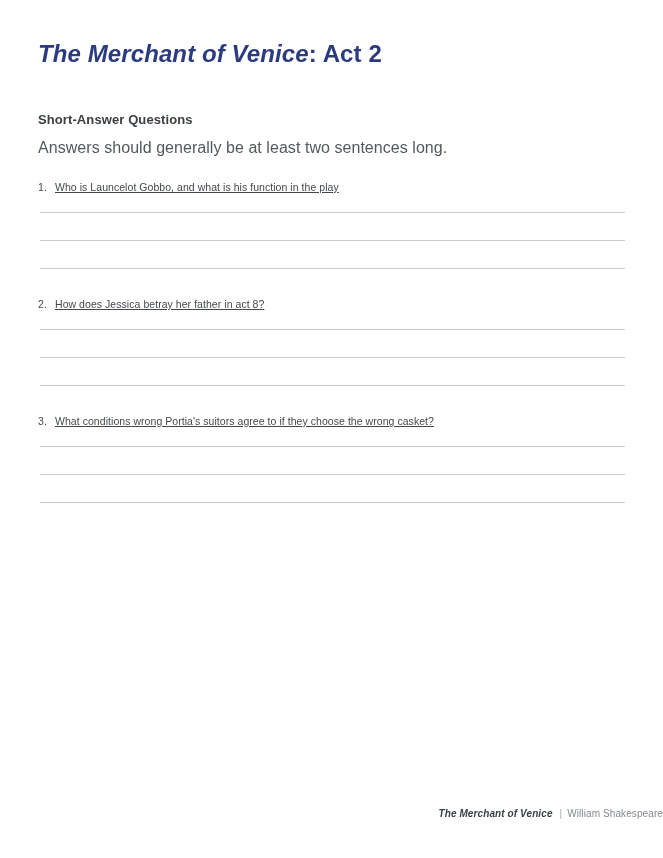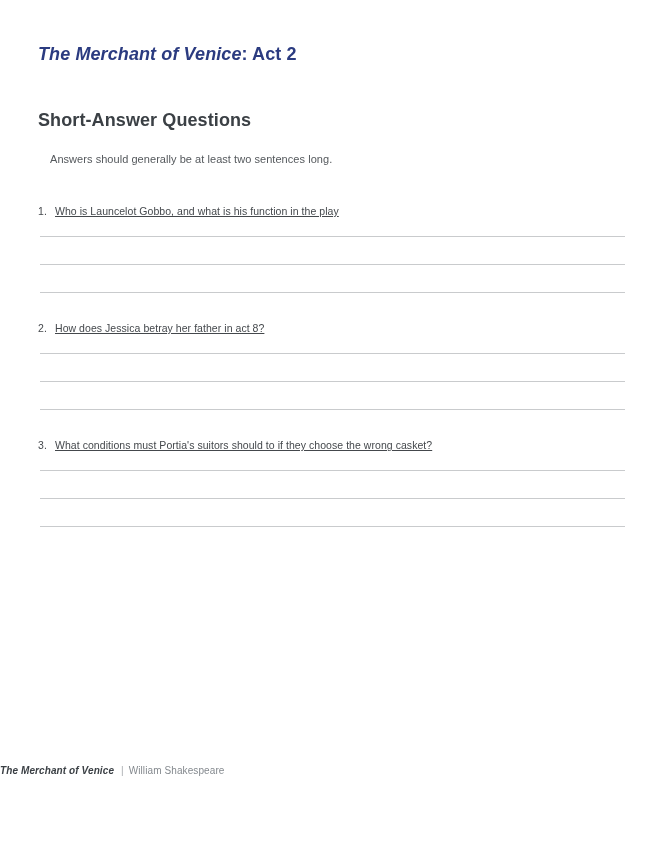--- a/index.html
+++ b/index.html
@@ -25,51 +25,51 @@
 
   .content {
     position: absolute;
     left: 38px;
     top: 41px;
     width: 586px;
   }
 
   
   .doc-title {
-    font-size: 18px;
+    font-size: 24px;
     line-height: 26px;
     color: #2b3b80;
     font-weight: bold;
     letter-spacing: 0.1px;
     margin: 0;
     white-space: nowrap;
   }
   .doc-title .work {
     font-style: italic;
   }
   .doc-title .act {
     font-style: normal;
   }
 
   
   .section-heading {
-    font-size: 18px;
+    font-size: 13px;
     line-height: 18px;
     color: #3b4045;
     font-weight: bold;
     margin: 0;
     padding-top: 44px;
     letter-spacing: 0.1px;
   }
 
   .instructions {
-    font-size: 11px;
+    font-size: 16px;
     line-height: 15px;
     color: #54585c;
-    margin: 12px;
+    margin: 0;
     padding-top: 11px;
     letter-spacing: 0.05px;
   }
 
   
   .questions {
     padding-top: 24px;
   }
   .question-block {
     padding-bottom: 0;
@@ -106,22 +106,22 @@
   }
   .answer-line + .answer-line {
     margin-top: 27px;
   }
 
   
   .footer {
     position: absolute;
     left: 0;
     right: 0;
-    top: 763px;
-    text-align: left;
+    top: 806px;
+    text-align: right;
     font-size: 10px;
     line-height: 16px;
     white-space: nowrap;
   }
   .footer .footer-work {
     font-style: italic;
     font-weight: bold;
     color: #3b4045;
     letter-spacing: 0.1px;
   }
@@ -169,21 +169,21 @@
         <div class="answer-lines">
           <div class="answer-line"></div>
           <div class="answer-line"></div>
           <div class="answer-line"></div>
         </div>
       </div>
 
       <div class="question-block">
         <div class="question-row">
           <span class="question-number">3.</span>
-          <span class="question-text">What conditions must Portia's suitors should to if they choose the wrong casket?</span>
+          <span class="question-text">What conditions wrong Portia's suitors agree to if they choose the wrong casket?</span>
         </div>
         <div class="answer-lines">
           <div class="answer-line"></div>
           <div class="answer-line"></div>
           <div class="answer-line"></div>
         </div>
       </div>
 
     </div>
   </div>

